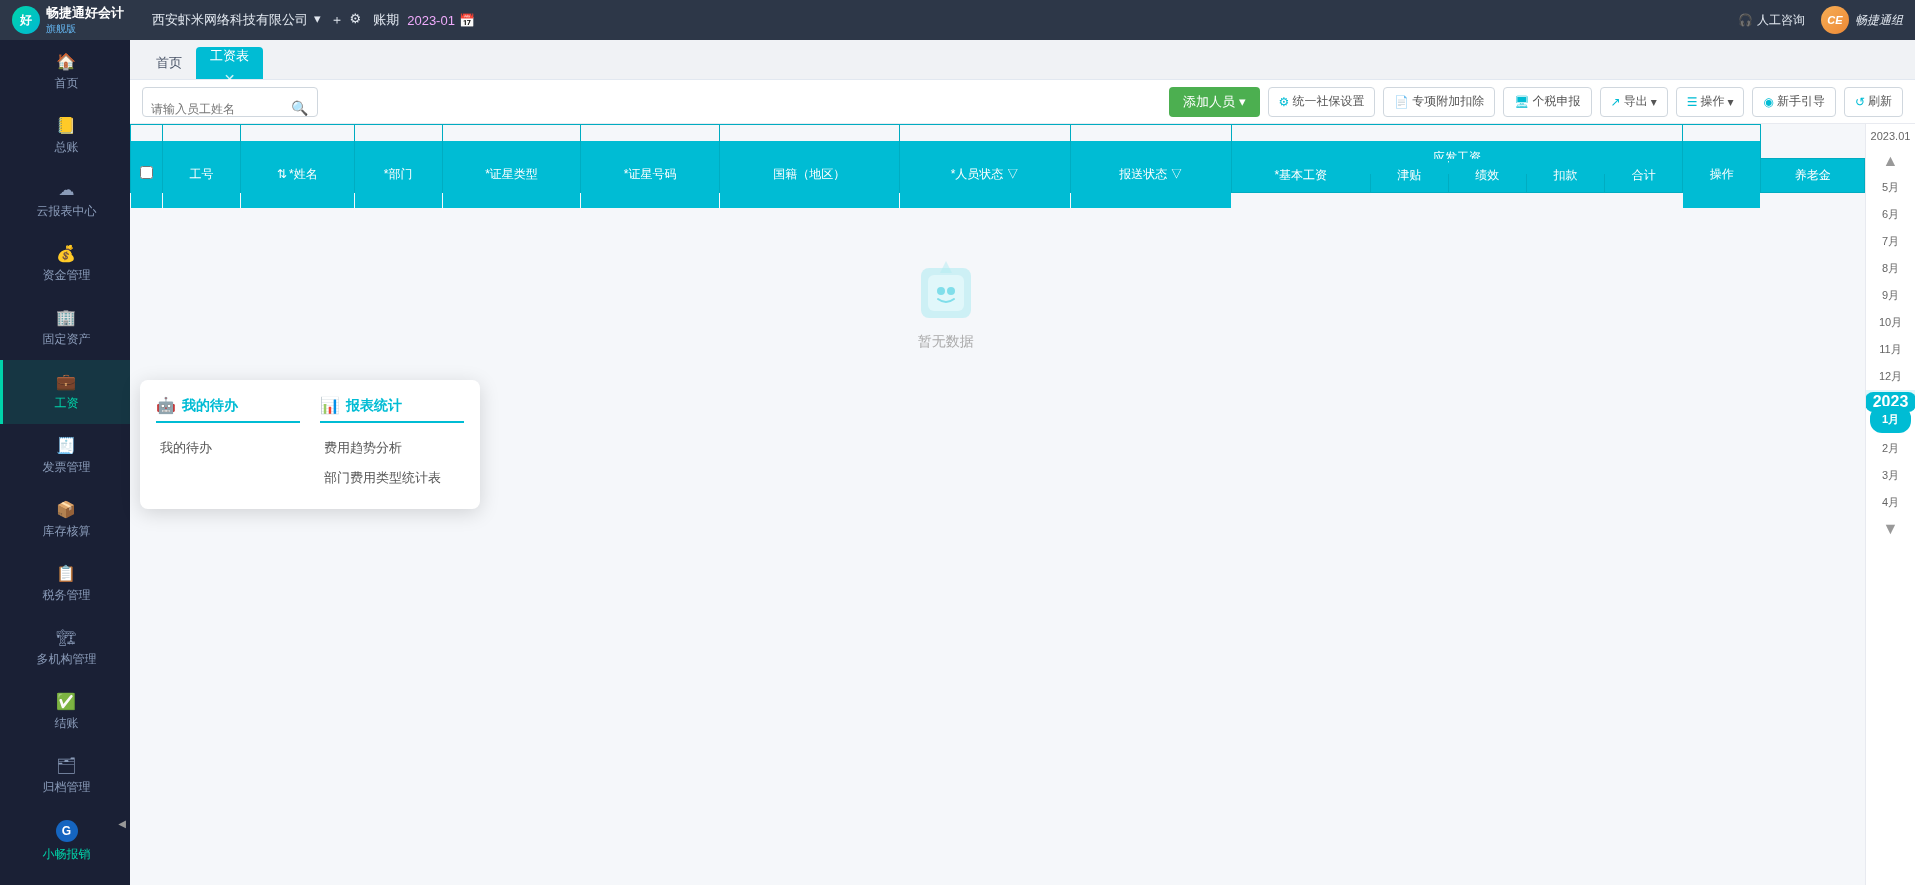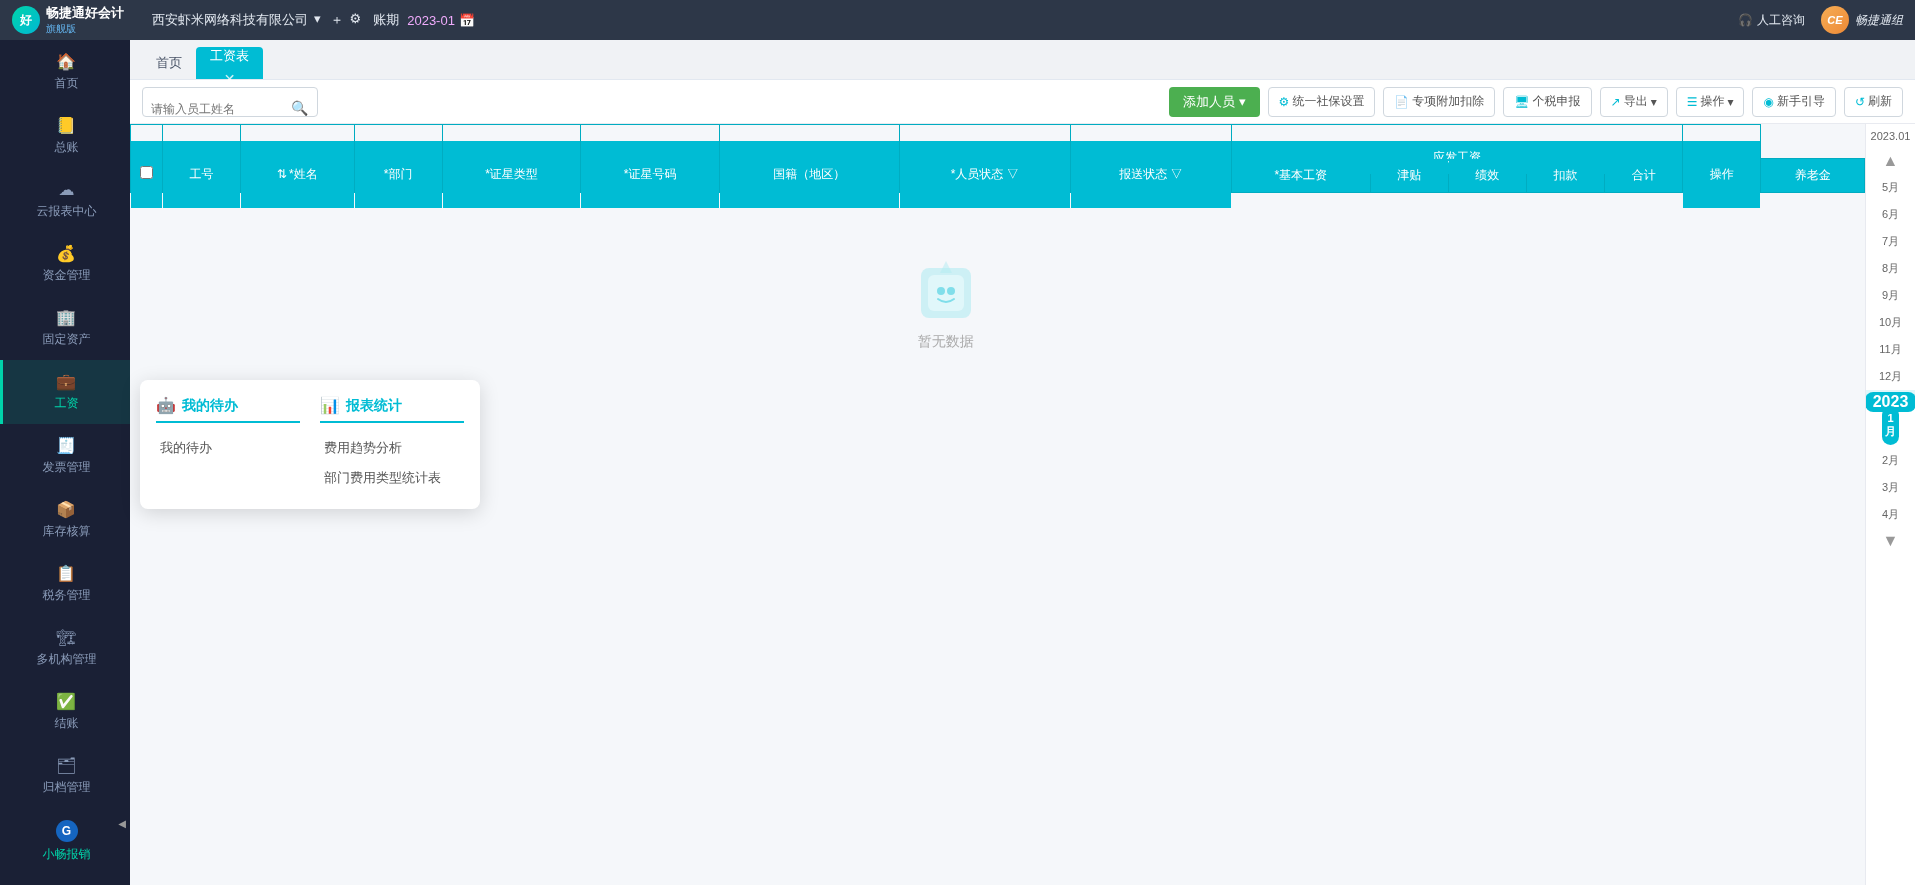--- a/index.html
+++ b/index.html
@@ -151,21 +151,21 @@
       flex-shrink: 0; position: relative;
     }
     .timeline-title { font-size: 11px; color: #666; text-align: center; padding: 6px 2px; }
     .timeline-item {
       font-size: 11px; color: #666; text-align: center; padding: 6px 2px;
       cursor: pointer; position: relative;
     }
     .timeline-item.active-year {
       background: #e0f7fa; color: #00838f; font-weight: bold;
     }
-    .timeline-item.current { background: #00bcd4; color: white; font-weight: bold; border-radius: 12px; margin: 2px 16px; }
+    .timeline-item.current { background: #00bcd4; color: white; font-weight: bold; border-radius: 12px; margin: 2px 4px; }
     .timeline-nav {
       font-size: 16px; color: #999; text-align: center; padding: 4px; cursor: pointer;
     }
 
     
     ::-webkit-scrollbar { width: 6px; height: 6px; }
     ::-webkit-scrollbar-track { background: #f1f1f1; }
     ::-webkit-scrollbar-thumb { background: #c1c1c1; border-radius: 3px; }
   </style>
 </head>

